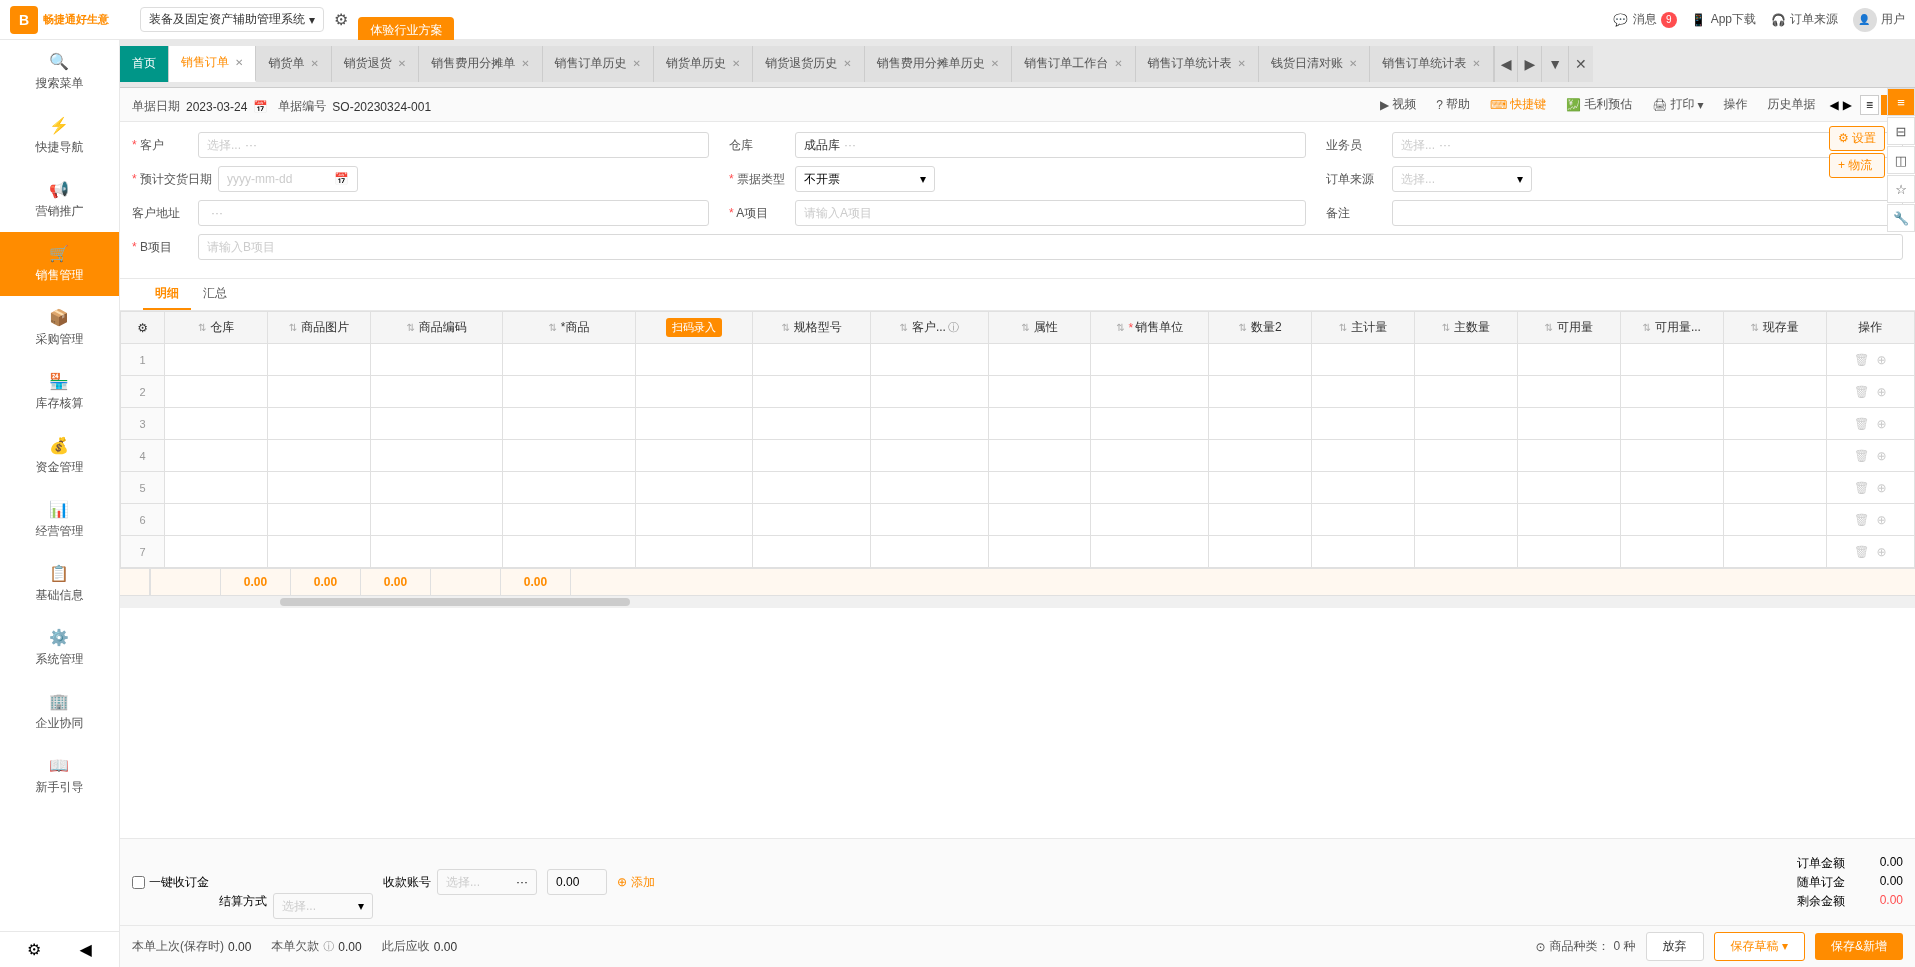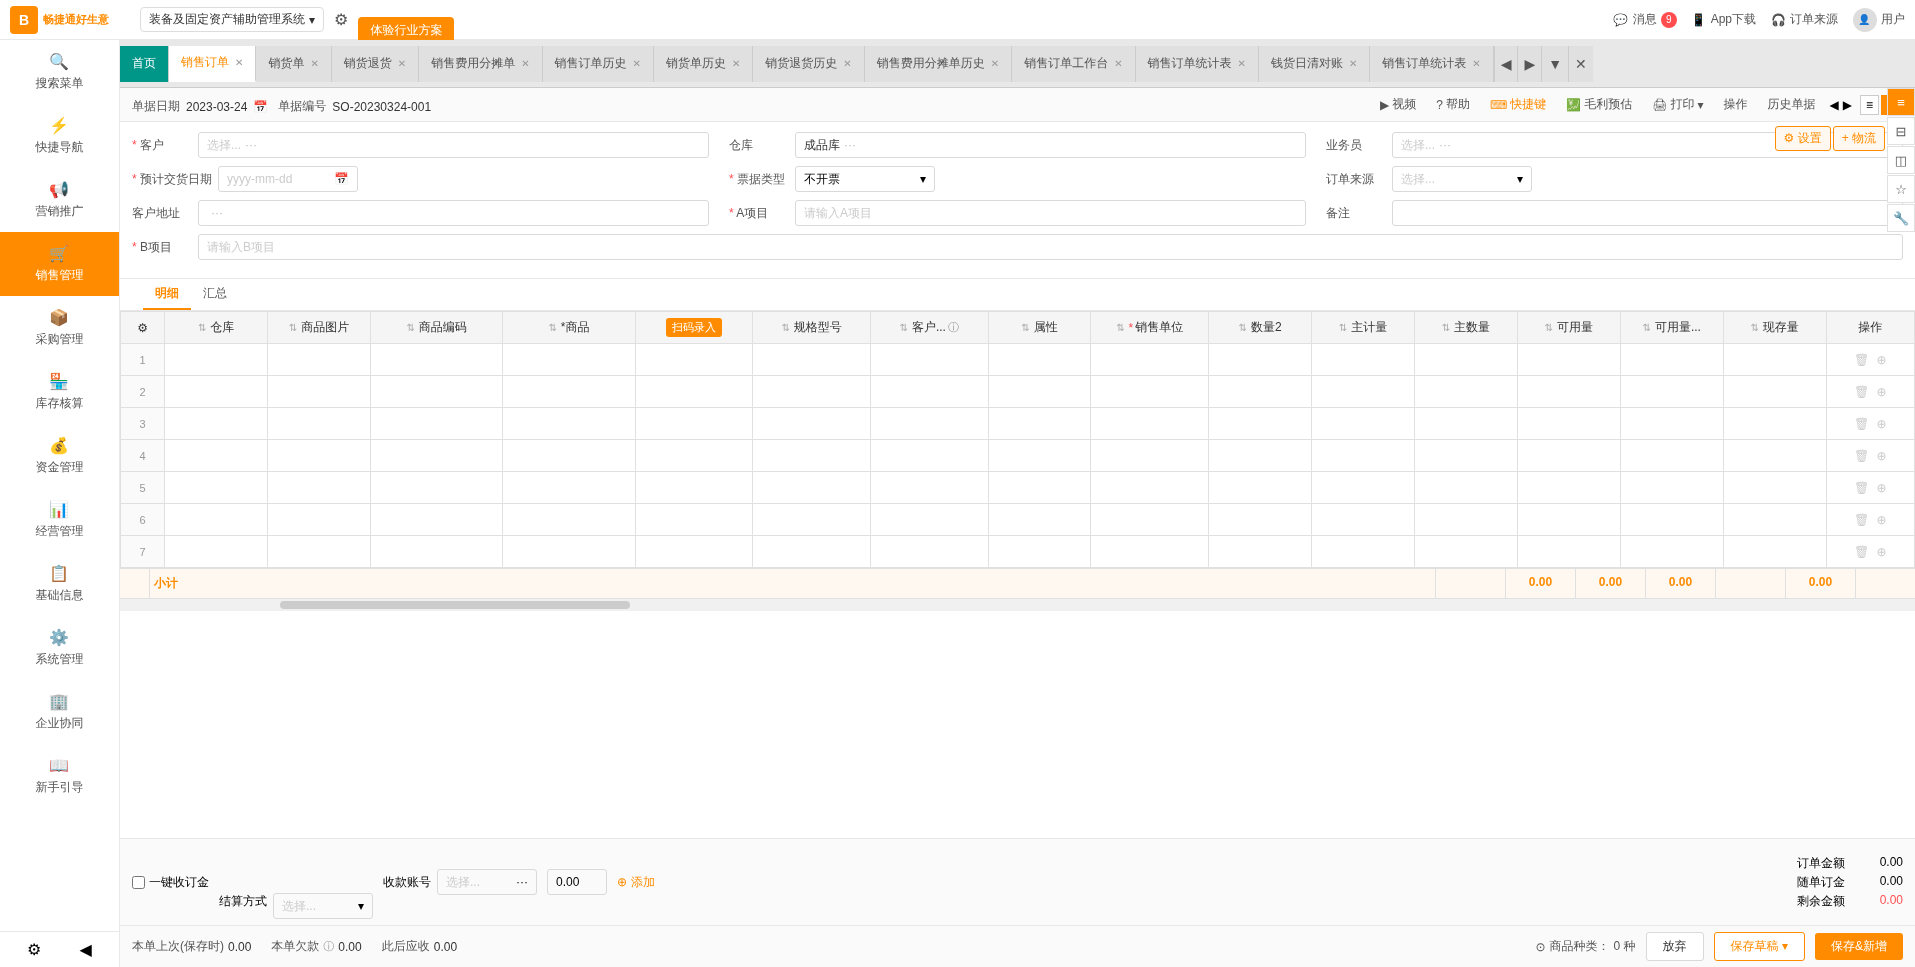--- a/index.html
+++ b/index.html
@@ -399,21 +399,21 @@
             <span style="cursor:pointer;">◀</span>
             <span style="cursor:pointer;">▶</span>
           </div>
           <div style="display:flex; gap:2px;">
             <div style="border:1px solid #ccc; padding:2px 5px; cursor:pointer; background:#fff;">≡</div>
             <div style="border:1px solid #ff8c00; padding:2px 5px; cursor:pointer; background:#ff8c00; color:white;">⊞</div>
           </div>
         </div>
       </div>
 
-      <div style="position:absolute; right:30px; top:38px; display:flex; flex-direction:row; gap:2px; z-index:15;">
+      <div style="position:absolute; right:30px; top:38px; display:flex; flex-direction:column; gap:2px; z-index:15;">
         <div style="background:#fff8f0; border:1px solid #ff8c00; color:#ff8c00; padding:3px 8px; border-radius:3px; cursor:pointer; font-size:12px;">
           <span>⚙</span>
           <span>设置</span>
         </div>
         <div style="background:#fff8f0; border:1px solid #ff8c00; color:#ff8c00; padding:3px 8px; border-radius:3px; cursor:pointer; font-size:12px;">
           <span>+ 物流</span>
         </div>
       </div>
 
       <div class="form-body">
@@ -752,21 +752,20 @@
       <td>
         <span style="color:#ccc; cursor:pointer; margin:0 2px;">🗑</span>
         <span style="color:#ccc; cursor:pointer; margin:0 2px;">⊕</span>
       </td>
     </tr>
             </tbody>
         </table>
 
         <div style="display:flex; background:#fff8f0; border-top:1px solid #e0e0e0; border-bottom:1px solid #e0e0e0;">
           <div style="width:30px; border-right:1px solid #e0e0e0; padding:6px; text-align:center; color:#ff8c00; font-weight:bold;"></div>
-          <div style="flex:1; padding:6px 4px; color:#ff8c00; font-weight:bold;">小计</div>
           <div style="width:70px; border-left:1px solid #e0e0e0; padding:6px 4px; text-align:center; color:#ff8c00; font-weight:bold;"></div>
           <div style="width:70px; border-left:1px solid #e0e0e0; padding:6px 4px; text-align:center; color:#ff8c00; font-weight:bold;">0.00</div>
           <div style="width:70px; border-left:1px solid #e0e0e0; padding:6px 4px; text-align:center; color:#ff8c00; font-weight:bold;">0.00</div>
           <div style="width:70px; border-left:1px solid #e0e0e0; padding:6px 4px; text-align:center; color:#ff8c00; font-weight:bold;">0.00</div>
           <div style="width:70px; border-left:1px solid #e0e0e0; padding:6px 4px; text-align:center;"></div>
           <div style="width:70px; border-left:1px solid #e0e0e0; padding:6px 4px; text-align:center; color:#ff8c00; font-weight:bold;">0.00</div>
           <div style="width:60px; border-left:1px solid #e0e0e0;"></div>
         </div>
 
         <div class="scrollbar-row">

